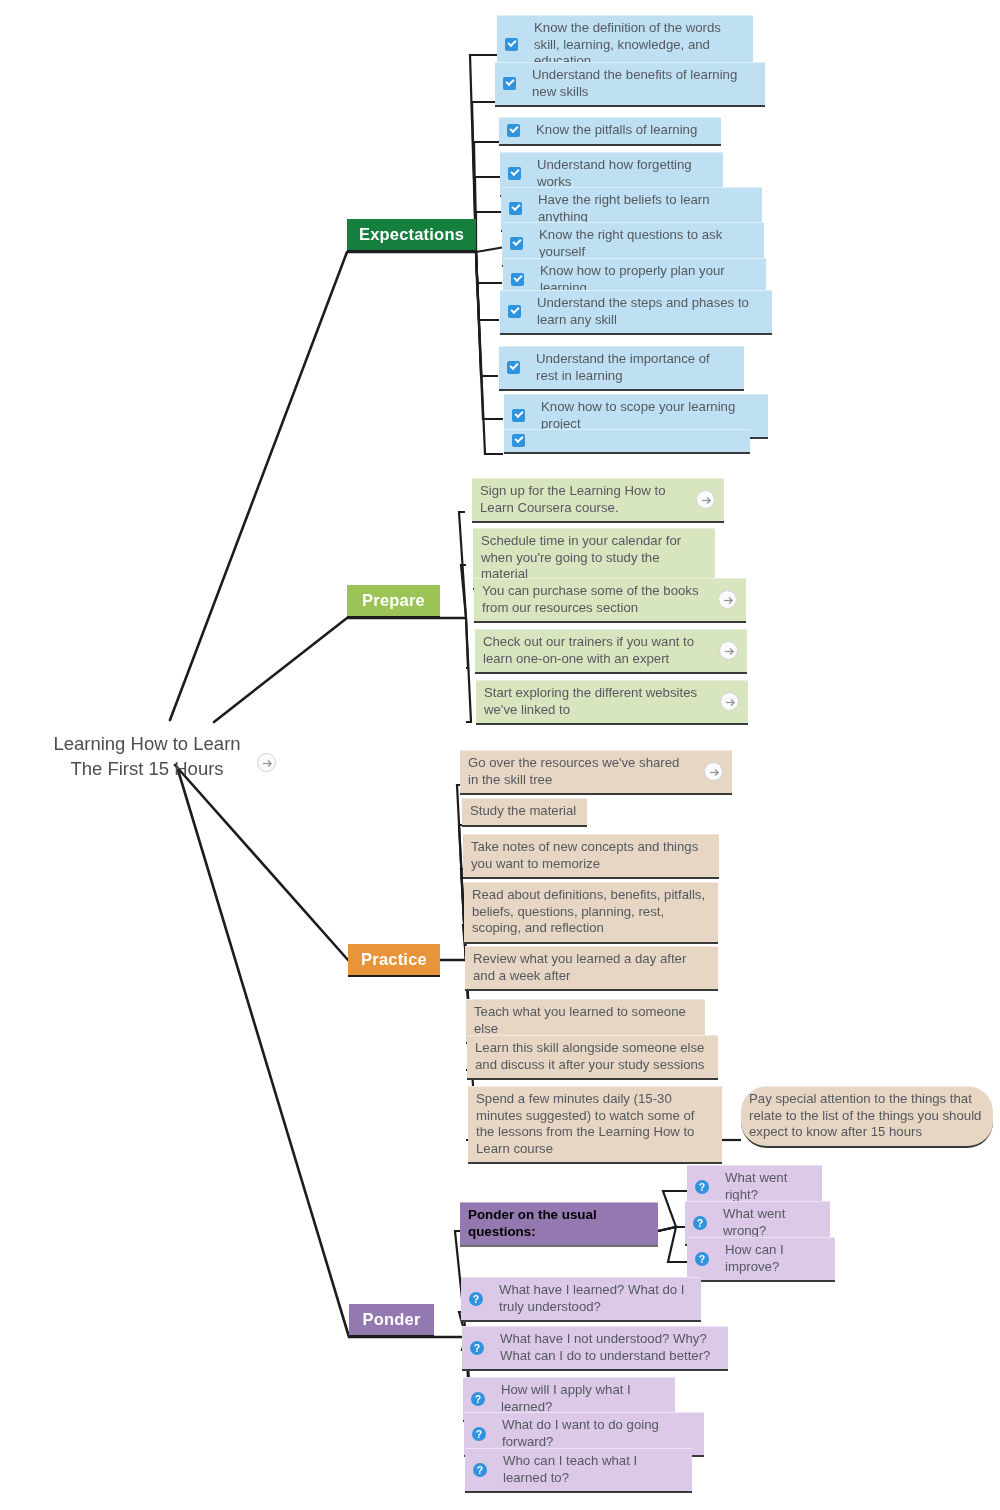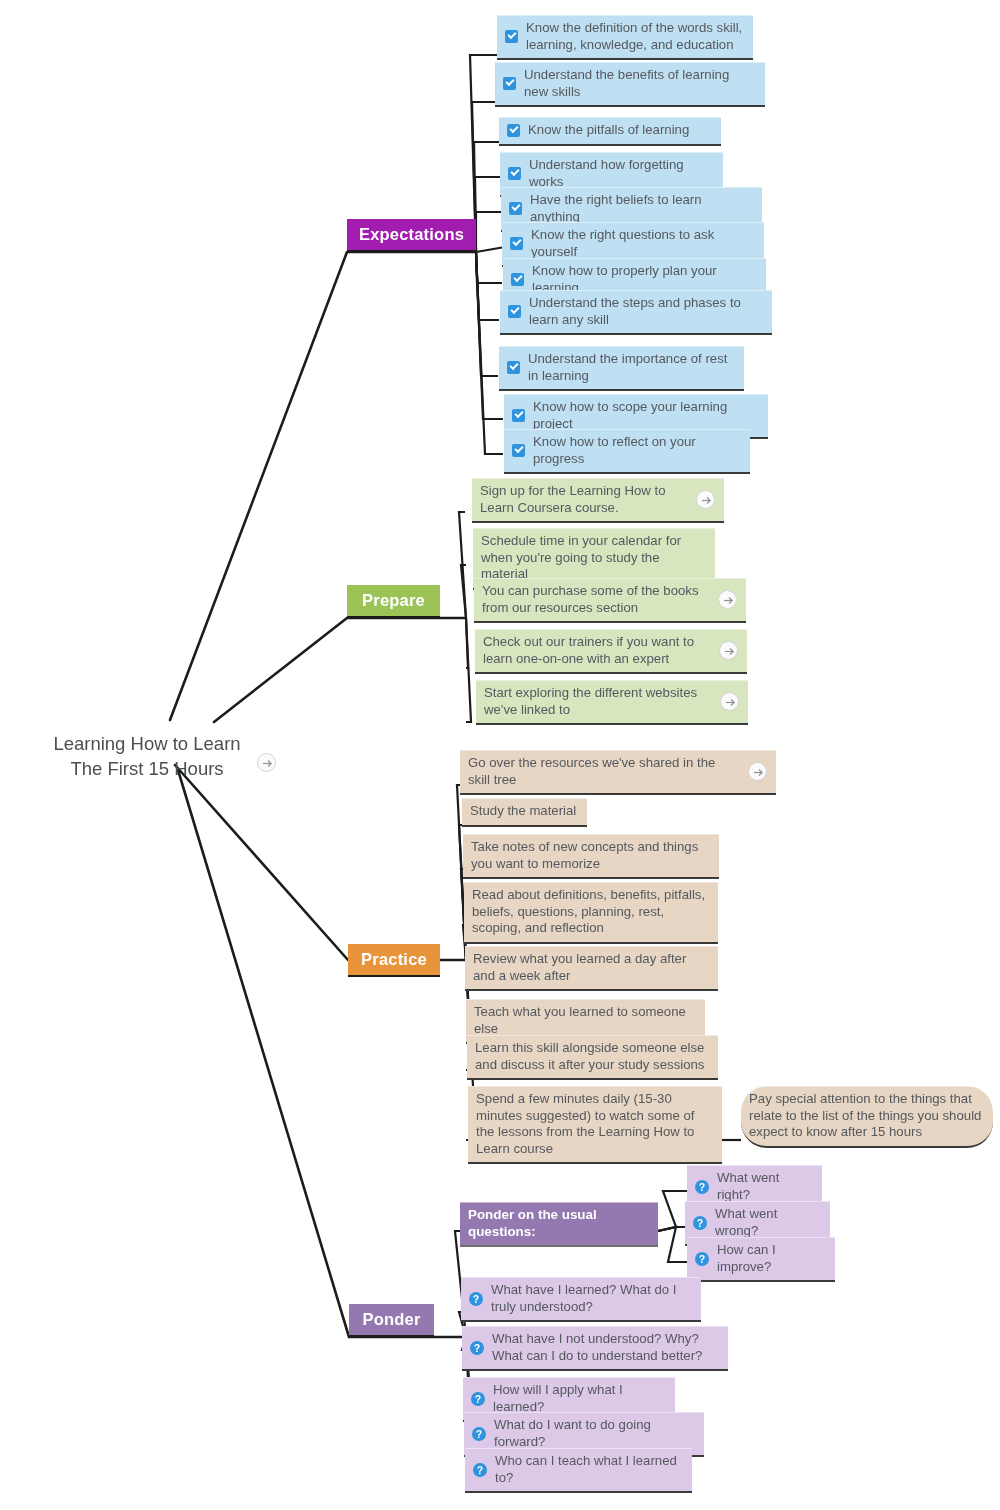--- a/index.html
+++ b/index.html
@@ -45,21 +45,21 @@
     justify-content: center;
     letter-spacing: .2px;
     border-bottom: 2.5px solid #1c1c1c;
   }
 
   
   .node {
     position: absolute;
     display: flex;
     align-items: center;
-    gap: 8px;
+    gap: 16px;
     padding: 5px 9px 5px 8px;
     font-size: 13.2px;
     line-height: 16.5px;
     color: #55595f;
     border-bottom: 2.2px solid #3a3a3a;
   }
   .node .txt { flex: 1 1 auto; }
   .node.center { align-items: center; }
 
   
@@ -70,29 +70,29 @@
     height: 1px;
     background: rgba(255,255,255,.45);
   }
 
   
   .blue   { background: #bfe0f2; }
   .green  { background: #d7e6bf; margin-left: 10px; }
   .tan    { background: #e6d6c3; }
   .purple { background: #dcc9e8; }
 
-  .chip.blue-chip   { background: #a21caf; }
+  .chip.blue-chip   { background: #15803d; }
   .chip.green-chip  { background: #97c council; }
   .chip.green-chip  { background: #9bc356; }
   .chip.orange-chip { background: #e8943a; margin-top: 17px; }
   .chip.purple-chip { background: #9479b0; }
 
   .node.purple-head {
     background: #9479b0;
-    color: #ffffff;
+    color: #000000;
     font-weight: bold;
     font-size: 13.4px;
     border-bottom: 2.2px solid #6f6f6f;
   }
 
   
   .cbox {
     flex: 0 0 auto;
     width: 13px; height: 13px;
     background: #2f93dd;
@@ -259,21 +259,20 @@
   <div class="node blue" style="left:499px; top:346px; width:245px;">
     <span class="cbox"></span>
     <span class="txt">Understand the importance of rest in learning</span>
   </div>
   <div class="node blue center" style="left:504px; top:394px; width:264px;">
     <span class="cbox"></span>
     <span class="txt">Know how to scope your learning project</span>
   </div>
   <div class="node blue center" style="left:504px; top:429px; width:246px;">
     <span class="cbox"></span>
-    <span class="txt">Know how to reflect on your progress</span>
   </div>
 
   <div class="chip green-chip" style="left:347px; top:585px; width:93px; height:33px;">
     <span>Prepare</span>
   </div>
 
   <div class="node green" style="left:462px; top:478px; width:252px;">
     <span class="txt">Sign up for the Learning How to Learn Coursera course.</span>
     <span class="linkarrow">
       <svg width="13" height="13" viewBox="0 0 13 13">
@@ -318,21 +317,21 @@
             <path d="M7 3.5 L10.2 6.5 L7 9.5"></path>
           </g>
         </svg>
     </span>
   </div>
 
   <div class="chip orange-chip" style="left:348px; top:927px; width:92px; height:33px;">
     <span>Practice</span>
   </div>
 
-  <div class="node tan" style="left:460px; top:750px; width:316px;">
+  <div class="node tan" style="left:460px; top:750px; width:272px;">
     <span class="txt">Go over the resources we've shared in the skill tree</span>
     <span class="linkarrow">
       <svg width="13" height="13" viewBox="0 0 13 13">
           <g stroke="#8e9296" stroke-width="1.2" fill="none">
             <path d="M2 6.5 H10"></path>
             <path d="M7 3.5 L10.2 6.5 L7 9.5"></path>
           </g>
         </svg>
     </span>
   </div>

